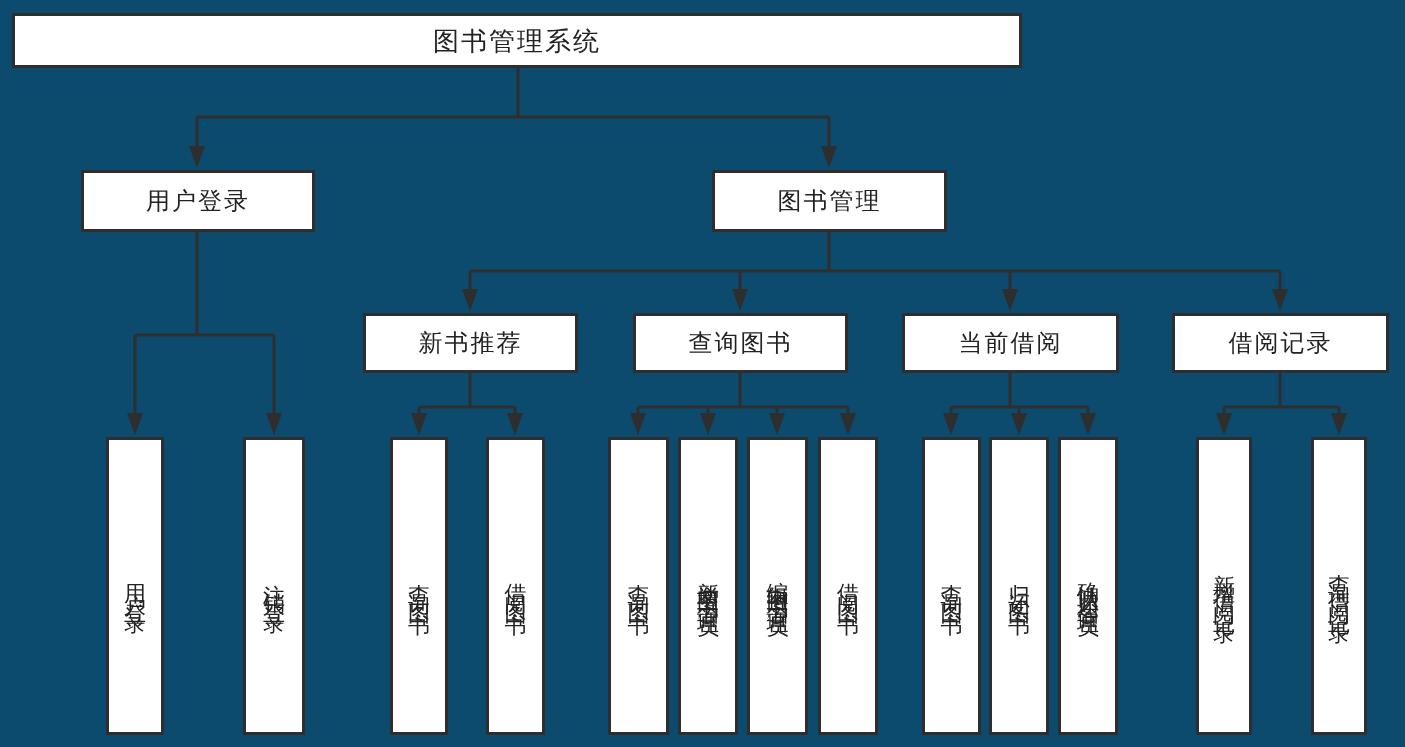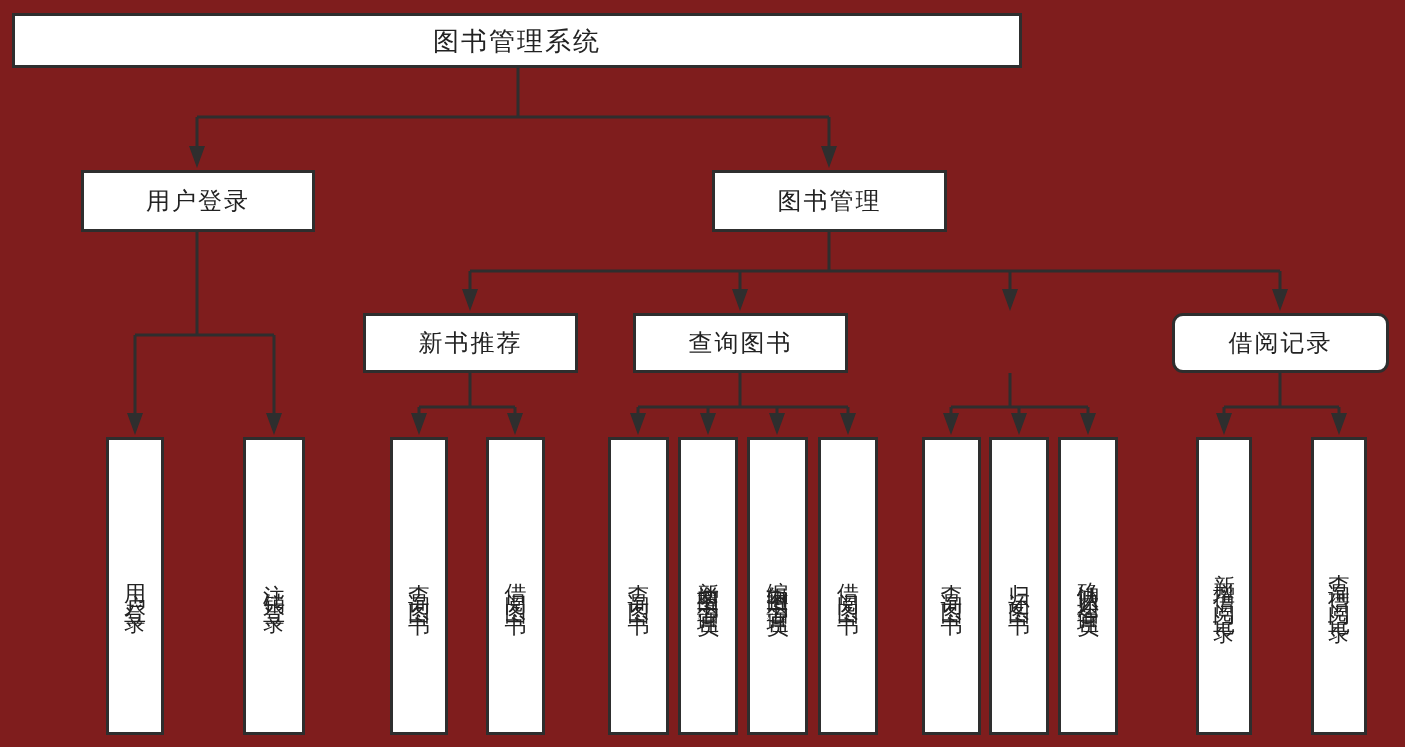--- a/index.html
+++ b/index.html
@@ -1,19 +1,19 @@
 <!DOCTYPE html>
 <html><head>
 <meta charset="utf-8">
 <style>
   html,body { margin:0; padding:0; background:#ffffff; }
   .canvas {
     position:relative;
     width:1405px; height:747px;
-    background:#7f1d1d;
+    background:#0c4a6e;
     font-family:"Liberation Sans","DejaVu Sans",sans-serif;
     color:#222222;
     overflow:hidden;
   }
   .wires {
     position:absolute; left:0; top:0; width:1405px; height:747px;
     z-index:1;
   }
   .node {
     position:absolute;
@@ -106,21 +106,24 @@
   <div class="node hlabel" style="left:712px;top:170px;width:235px;height:62px;">
     <span>图书管理</span>
   </div>
 
   <div class="node hlabel" style="left:363px;top:313px;width:215px;height:60px;">
     <span>新书推荐</span>
   </div>
   <div class="node hlabel" style="left:633px;top:313px;width:215px;height:60px;">
     <span>查询图书</span>
   </div>
-  <div class="node hlabel" style="left:1172px;top:313px;width:217px;height:60px;border-radius:11px;">
+  <div class="node hlabel" style="left:902px;top:313px;width:217px;height:60px;">
+    <span>当前借阅</span>
+  </div>
+  <div class="node hlabel" style="left:1172px;top:313px;width:217px;height:60px;">
     <span>借阅记录</span>
   </div>
 
   <div class="node vnode len4" style="left:106px;top:437px;width:58px;height:298px;">
     <span>用户登录</span>
   </div>
   <div class="node vnode len4" style="left:243px;top:437px;width:62px;height:298px;">
     <span>注销登录</span>
   </div>
 

